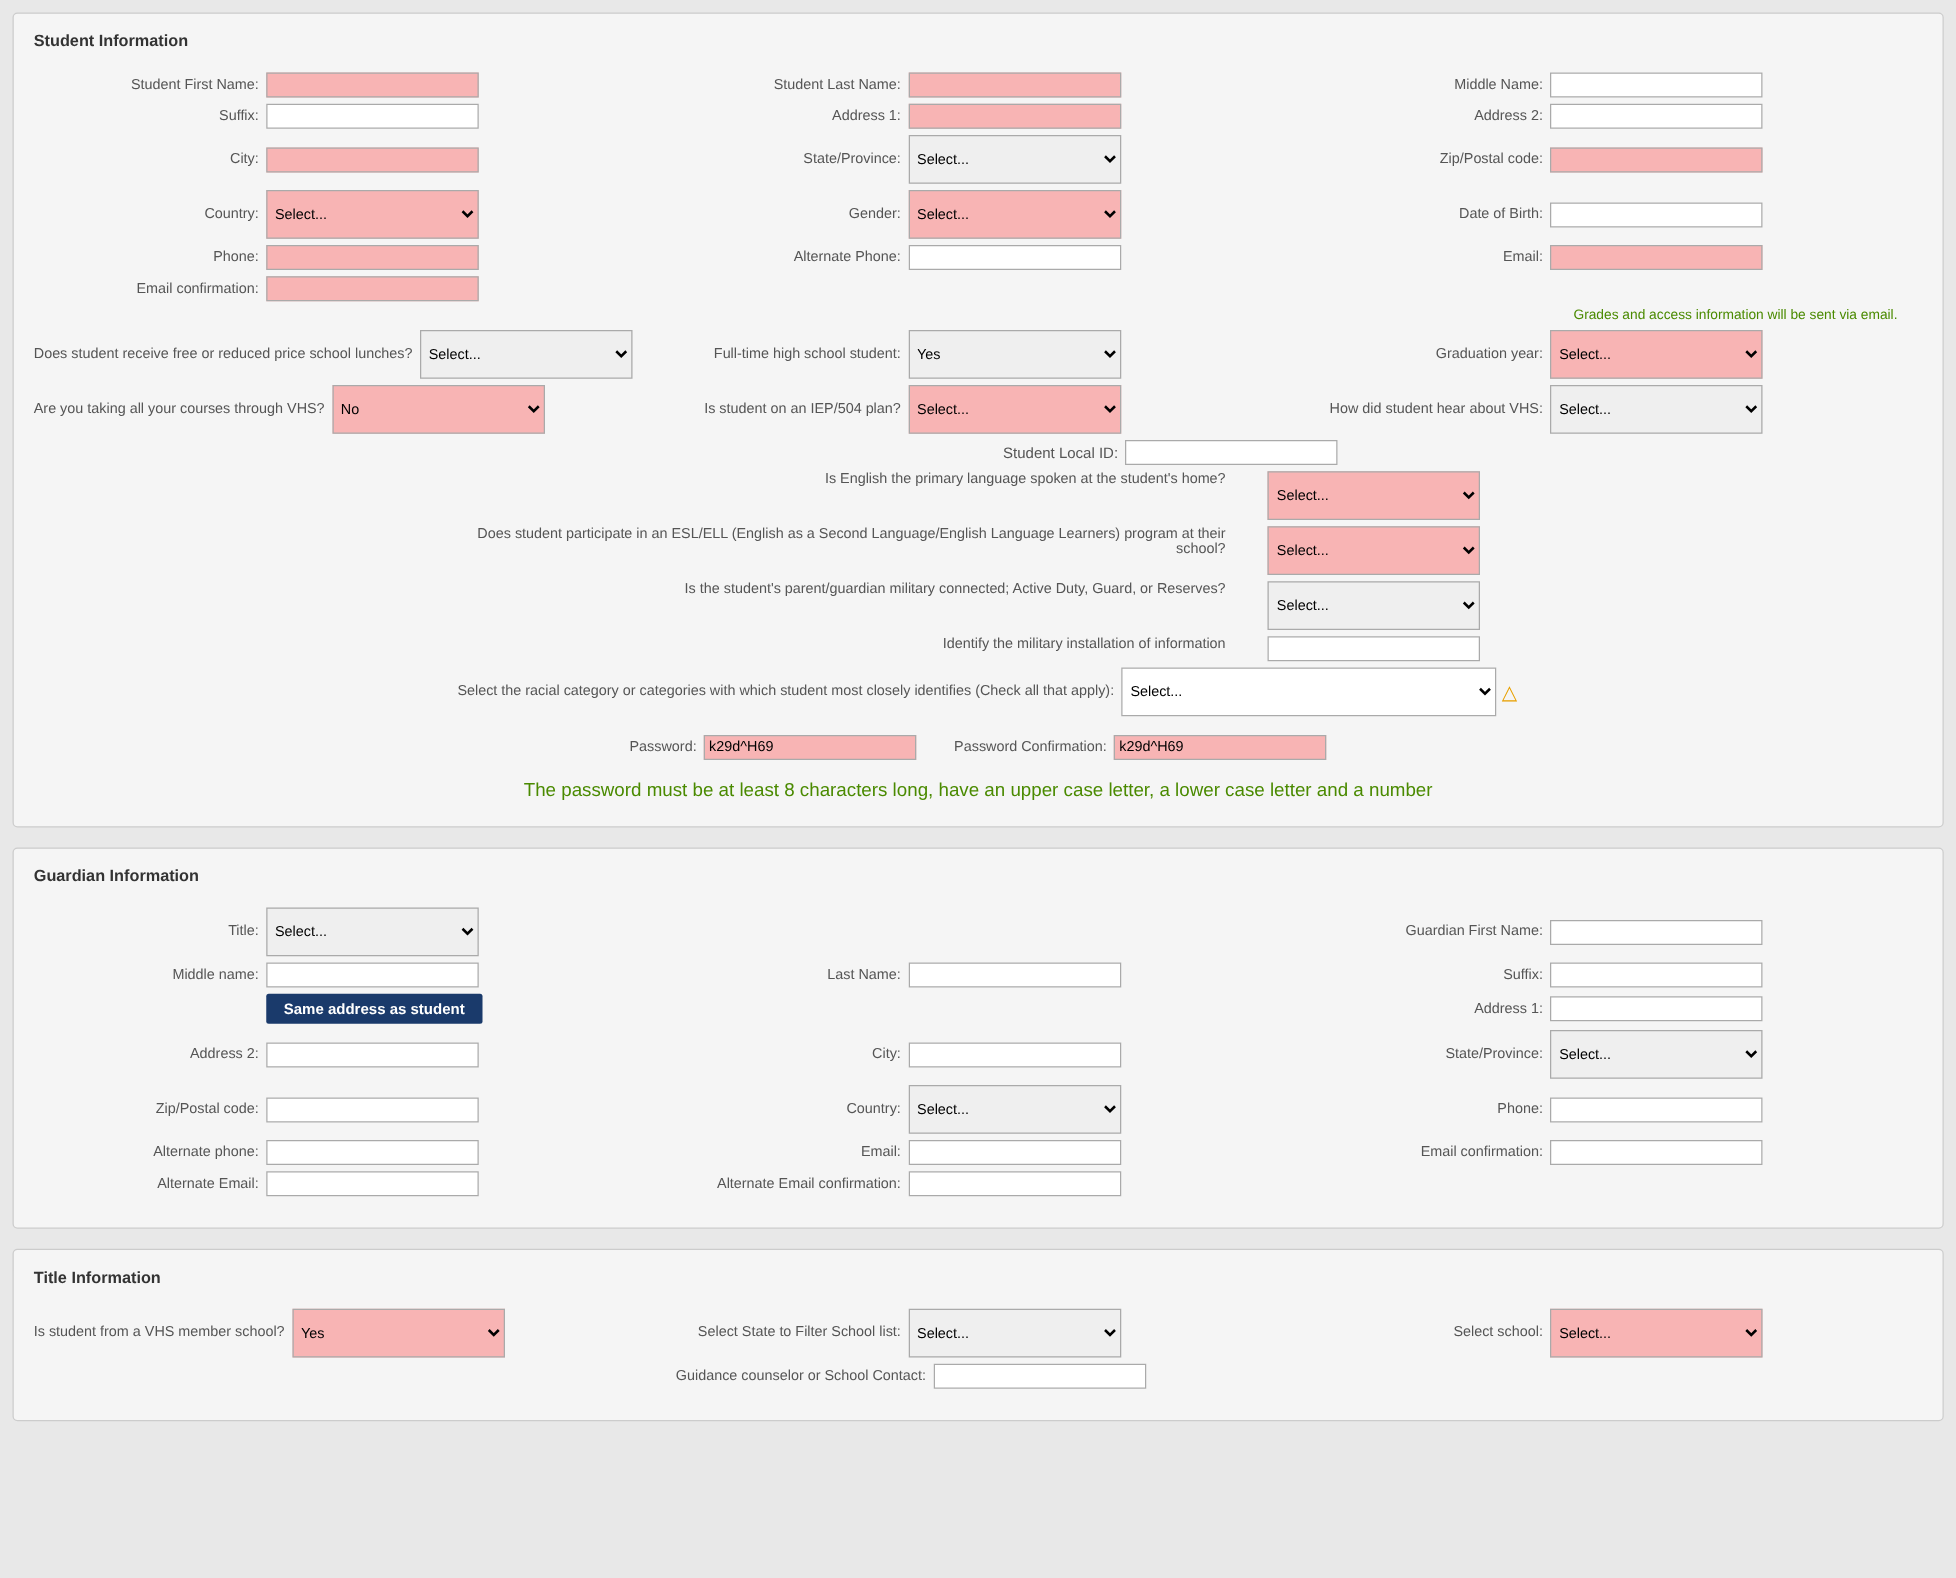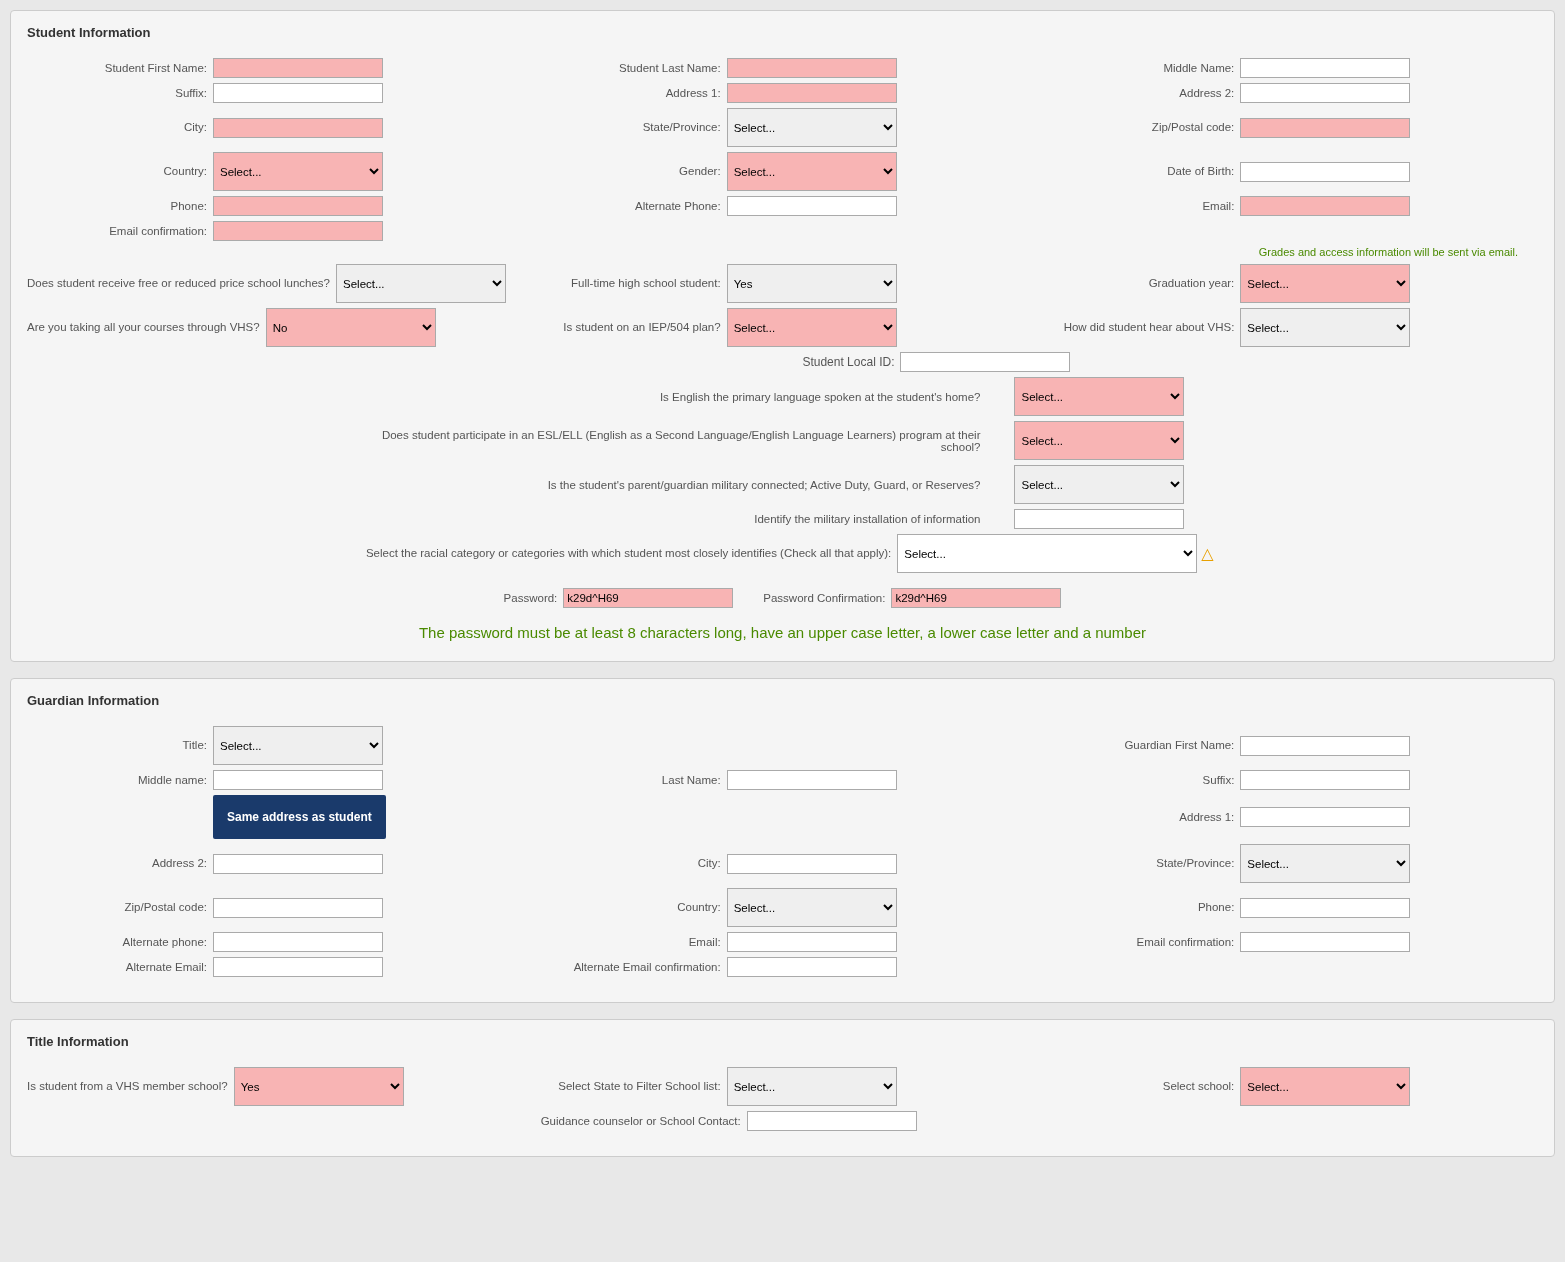--- a/index.html
+++ b/index.html
@@ -82,21 +82,21 @@
       grid-column: 1 / -1;
       text-align: center;
       margin-top: 6px;
     }
     .same-address-btn {
       background: #1a3a6b;
       color: #fff;
       font-size: 12px;
       font-weight: bold;
       border: none;
-      padding: 15px 14px;
+      padding: 5px 14px;
       cursor: pointer;
       border-radius: 2px;
     }
     .racial-select-container {
       display: flex;
       align-items: center;
     }
     .racial-select-container select {
       width: 300px;
       background: #fff;
@@ -116,21 +116,20 @@
     }
     .student-local-row label {
       text-align: right;
       width: 400px;
       margin-right: 6px;
       color: #555;
     }
     .long-label-row {
       grid-column: 1 / -1;
       display: flex;
-      align-items: center;
       justify-content: center;
       margin-bottom: 5px;
       gap: 28px;
     }
     .long-label-row label {
       text-align: right;
       width: 600px;
       margin-right: 6px;
       color: #555;
       font-size: 11.5px;

